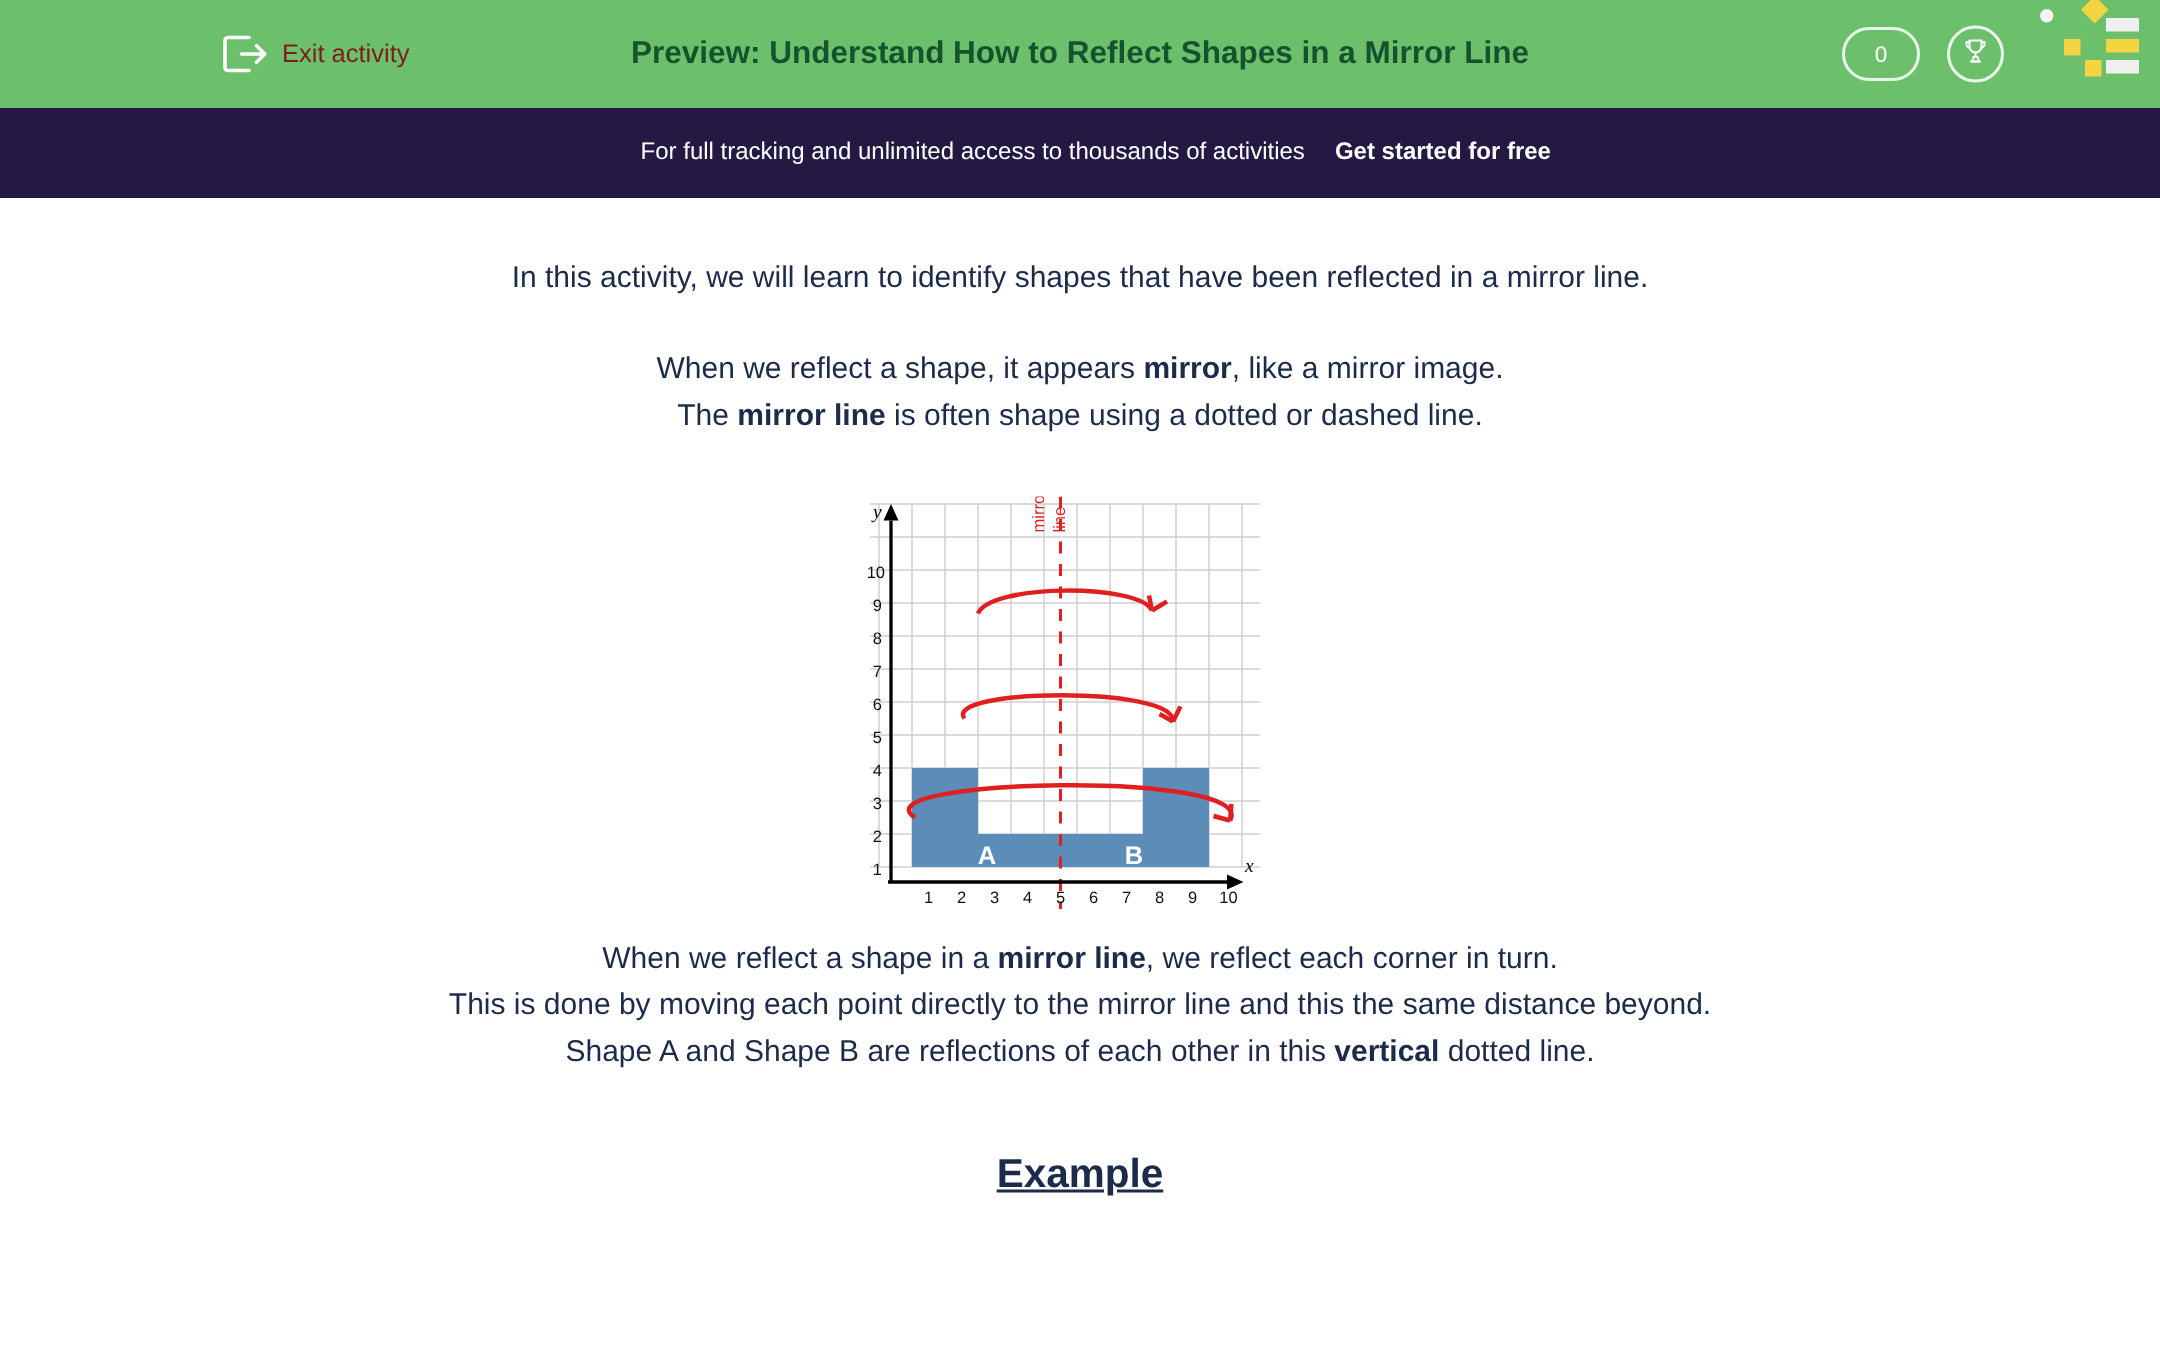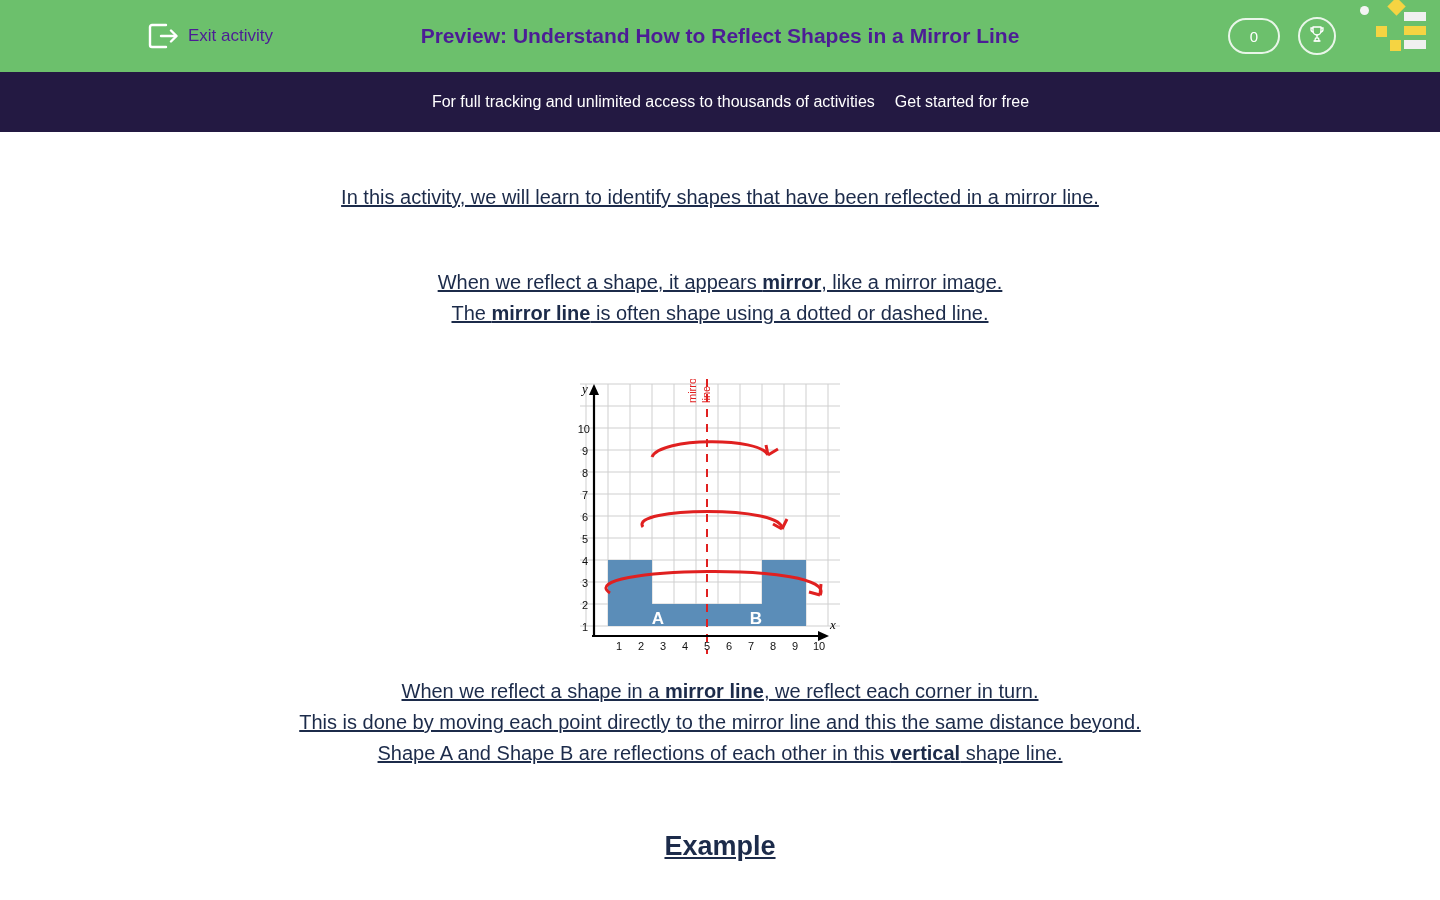--- a/index.html
+++ b/index.html
@@ -22,33 +22,33 @@
     background: #6cc06c;
     display: flex;
     align-items: center;
     box-sizing: border-box;
     padding: 0 20px;
   }
   .exit-activity {
     display: flex;
     align-items: center;
     gap: 10px;
-    color: #4c1d95;
+    color: #7f1d1d;
     font-size: 17px;
     margin-left: 128px;
     cursor: pointer;
     user-select: none;
   }
   .exit-activity svg { display: block; }
   .topbar-title {
     position: absolute;
     left: 0;
     right: 0;
     text-align: center;
-    color: #4c1d95;
+    color: #14532d;
     font-size: 21px;
     font-weight: bold;
     pointer-events: none;
   }
   .topbar-right {
     position: absolute;
     right: 104px;
     display: flex;
     align-items: center;
     gap: 18px;
@@ -97,39 +97,38 @@
     height: 60px;
     background: #231942;
     color: #ffffff;
     display: flex;
     align-items: center;
     justify-content: center;
     font-size: 16px;
     padding-left: 21px;
   }
   .banner .cta {
-    font-weight: normal;
+    font-weight: bold;
     margin-left: 20px;
     text-decoration: none;
     color: #ffffff;
     cursor: pointer;
   }
 
   
   .content {
     padding-top: 38px;
     text-align: center;
   }
   .para {
     font-size: 20px;
     line-height: 31px;
     color: #1c2b4a;
-    margin: 12px auto;
+    margin: 0 auto;
     max-width: 1200px;
-    text-decoration: underline;
   }
   .gap-lg { height: 30px; }
   .gap-md { height: 24px; }
   b { font-weight: bold; }
 
   
   .figure-wrap {
     display: flex;
     justify-content: center;
     margin-top: 14px;
@@ -291,21 +290,21 @@
         <text x="18" y="98">8</text>
         <text x="18" y="76">9</text>
         <text x="20" y="54">10</text>
       </g>
     </svg>
   </div>
 
   <p class="para">
     <span>When we reflect a shape in a </span><b>mirror line</b><span>, we reflect each corner in turn.</span><br>
     <span>This is done by moving each point directly to the mirror line and this the same distance beyond.</span><br>
-    <span>Shape A and Shape B are reflections of each other in this </span><b>vertical</b><span> shape line.</span>
+    <span>Shape A and Shape B are reflections of each other in this </span><b>vertical</b><span> dotted line.</span>
   </p>
 
   <div class="gap-md"></div>
 
 
   <div>
     <span class="example-link">Example</span>
   </div>
 </div>
 

